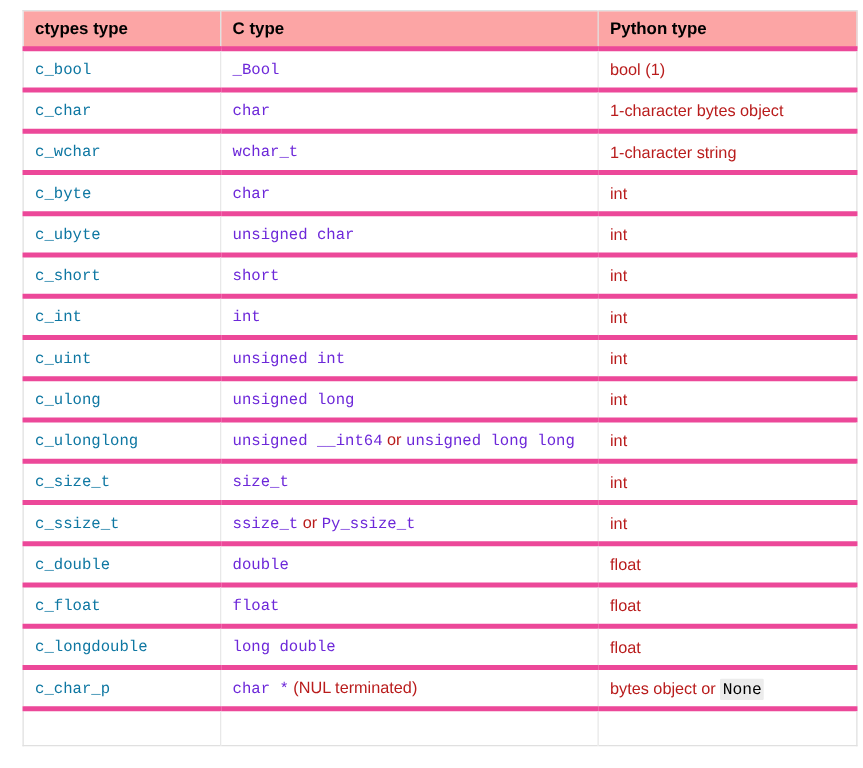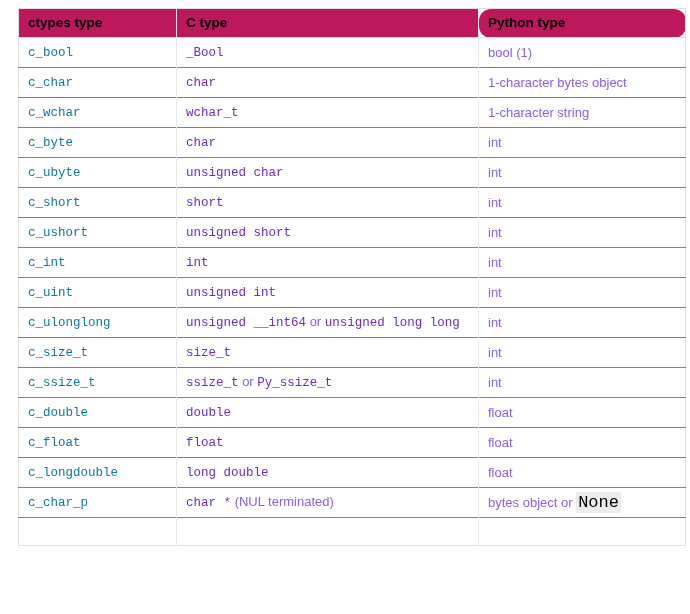--- a/index.html
+++ b/index.html
@@ -32,39 +32,39 @@
     table-layout: fixed;
     border: 1px solid #e0e0e0;
     background: #ffffff;
   }
 
   table.ctypes-table col.col-ctypes { width: 158px; }
   table.ctypes-table col.col-c      { width: 302px; }
   table.ctypes-table col.col-py     { width: 207px; }
 
   table.ctypes-table thead th {
-    background: #be185d;
+    background: #fca5a5;
     border: 1px solid #e0e0e0;
     border-top: none;
     border-left: none;
     text-align: left;
     font-weight: bold;
     font-size: 13.5px;
     color: #000000;
     padding: 6px 9px 7px 9px;
     height: 15px;
     line-height: 15px;
     font-family: "Liberation Sans", sans-serif;
     white-space: nowrap;
   }
   table.ctypes-table thead th:first-child { border-left: none; }
-  table.ctypes-table thead th:last-child  { border-right: none; border-radius: 12px; }
+  table.ctypes-table thead th:last-child  { border-right: none; }
 
   table.ctypes-table tbody td {
-    border-top: 1px solid #ec4899;
+    border-top: 4px solid #ec4899;
     border-right: 1px solid #e8e8e8;
     padding: 5px 9px 5px 9px;
     height: 17px;
     line-height: 17px;
     vertical-align: middle;
     font-size: 13px;
     white-space: nowrap;
     overflow: hidden;
   }
   table.ctypes-table tbody td:last-child { border-right: none; }
@@ -84,27 +84,27 @@
   .mono {
     font-family: "Liberation Mono", "DejaVu Sans Mono", monospace;
     font-size: 12.5px;
     color: #6d28d9;
   }
 
   
   .txt {
     font-family: "Liberation Sans", sans-serif;
     font-size: 13px;
-    color: #8b5cf6;
+    color: #b91c1c;
   }
 
   
   .code-lit {
     font-family: "Liberation Mono", "DejaVu Sans Mono", monospace;
-    font-size: 17px;
+    font-size: 13px;
     background: #ececec;
     color: #000000;
     padding: 1px 2px;
     border-radius: 1px;
   }
 
   .pytype {
     font-family: "Liberation Sans", sans-serif;
     font-size: 13px;
     color: #000000;
@@ -152,32 +152,32 @@
           <td><a class="ct-link" href="#">c_ubyte</a></td>
           <td><span class="mono">unsigned char</span></td>
           <td class="pytype"><span class="txt">int</span></td>
         </tr>
         <tr>
           <td><a class="ct-link" href="#">c_short</a></td>
           <td><span class="mono">short</span></td>
           <td class="pytype"><span class="txt">int</span></td>
         </tr>
         <tr>
-          <td><a class="ct-link" href="#">c_ushort</a></td>
-          <td><span class="mono">unsigned short</span></td>
-          <td class="pytype"><span class="txt">int</span></td>
-        </tr>
-        <tr>
           <td><a class="ct-link" href="#">c_int</a></td>
           <td><span class="mono">int</span></td>
           <td class="pytype"><span class="txt">int</span></td>
         </tr>
         <tr>
           <td><a class="ct-link" href="#">c_uint</a></td>
           <td><span class="mono">unsigned int</span></td>
+          <td class="pytype"><span class="txt">int</span></td>
+        </tr>
+        <tr>
+          <td><a class="ct-link" href="#">c_ulong</a></td>
+          <td><span class="mono">unsigned long</span></td>
           <td class="pytype"><span class="txt">int</span></td>
         </tr>
         <tr>
           <td><a class="ct-link" href="#">c_ulonglong</a></td>
           <td><span class="mono">unsigned __int64</span><span class="txt"> or </span><span class="mono">unsigned long long</span></td>
           <td class="pytype"><span class="txt">int</span></td>
         </tr>
         <tr>
           <td><a class="ct-link" href="#">c_size_t</a></td>
           <td><span class="mono">size_t</span></td>

